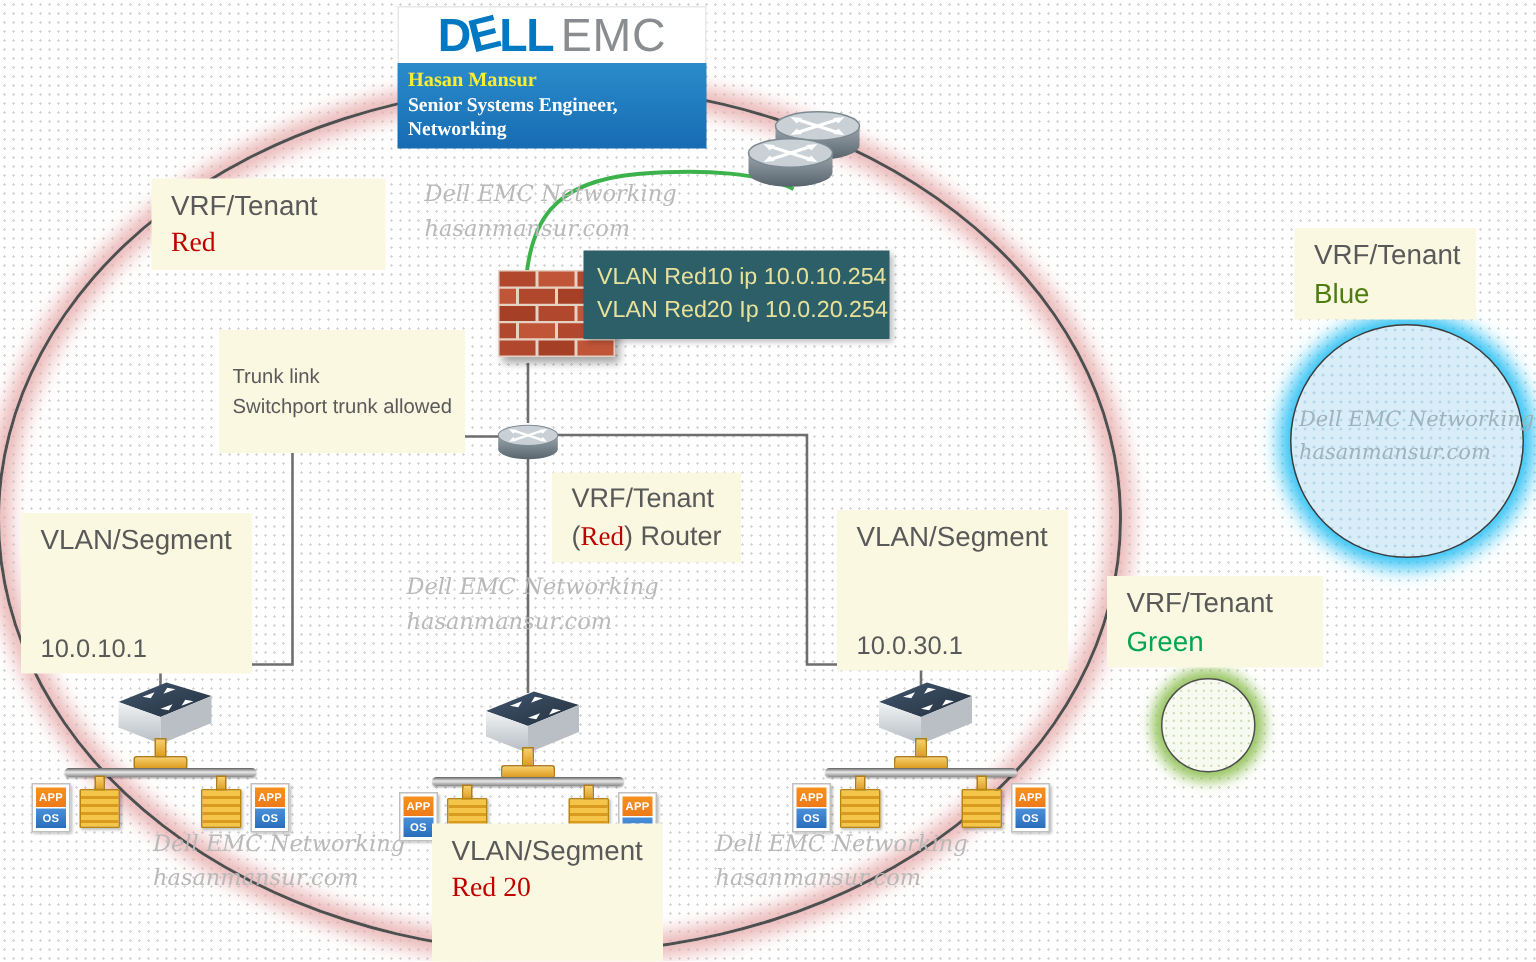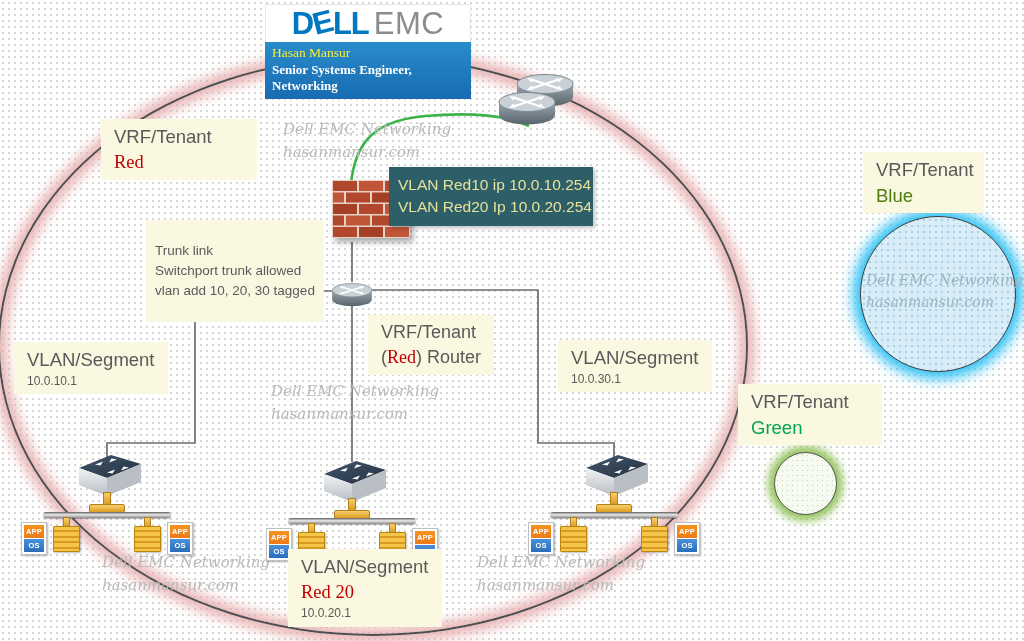--- a/index.html
+++ b/index.html
@@ -41,38 +41,38 @@
     background:#fff;height:37px;display:flex;align-items:center;justify-content:center;
     border:1px solid #e8e8e8;border-bottom:none;
   }
   .dell{color:#0079c2;font-weight:bold;font-size:31px;letter-spacing:-1px;display:inline-flex;}
   .dell .tiltE{display:inline-block;transform:rotate(-14deg) translateY(-1px);}
   .emc{color:#8a8d90;font-size:31px;font-weight:500;letter-spacing:0.5px;margin-left:5px;}
   .logo-banner{
     background:linear-gradient(#2a8ccb,#176bb2);
     padding:3px 7px 5px 7px;font-family:"Liberation Serif",serif;
   }
-  .owner{color:#f9ed32;font-weight:normal;font-size:13.5px;line-height:1.25;}
+  .owner{color:#f9ed32;font-weight:bold;font-size:13.5px;line-height:1.25;}
   .owner-title{color:#ffffff;font-weight:bold;font-size:13px;line-height:1.25;}
   
   .wm{
     position:absolute;z-index:3;font-family:"DejaVu Serif",serif;font-style:italic;
     color:#b9b9b9;font-size:15px;line-height:1.55;white-space:nowrap;
   }
   .wm-blue{color:#9db3bb;font-size:14px;}
   
   .label-box{
     position:absolute;z-index:5;background:#fbf8e2;padding:5px 13px;
     color:#595959;line-height:1.38;white-space:nowrap;
   }
   .t18{font-size:18.5px;}
   .name-red{color:#c00000;font-family:Liberation Serif, serif;}
   .name-blue{color:#4d7c0f;}
   .name-green{color:#00a651;}
-  .ip-line{font-size:12px;}
+  .ip-line{font-size:17px;margin-top:48px;}
   
   .vlan-box{
     position:absolute;left:389px;top:167px;width:186px;z-index:5;
     background:#2d5f68;color:#e8e19b;font-size:15.5px;line-height:1.45;
     padding:7px 9px;box-shadow:2px 2px 4px rgba(0,0,0,.25);white-space:nowrap;
   }
   
   .trunk-note{
     position:absolute;left:146px;top:220px;z-index:4;background:#fbf8e2;
     color:#5a5a5a;font-size:13.5px;line-height:1.48;padding:21px 9px;white-space:nowrap;
@@ -200,21 +200,20 @@
   </div>
 
   <div class="vlan-box">
     <div>VLAN Red10 ip 10.0.10.254</div>
     <div>VLAN Red20 Ip 10.0.20.254</div>
   </div>
 
   <div class="trunk-note">
     <div>Trunk link</div>
     <div>Switchport trunk allowed</div>
-    <div>vlan add 10, 20, 30 tagged</div>
   </div>
 
   <div class="label-box t18" style="left:14px;top:342px">
     <div>VLAN/Segment</div>
     <div class="ip-line">10.0.10.1</div>
   </div>
   <div class="label-box t18" style="left:288px;top:549px">
     <div>VLAN/Segment</div>
     <div class="name-red">Red 20</div>
     <div class="ip-line">10.0.20.1</div>

